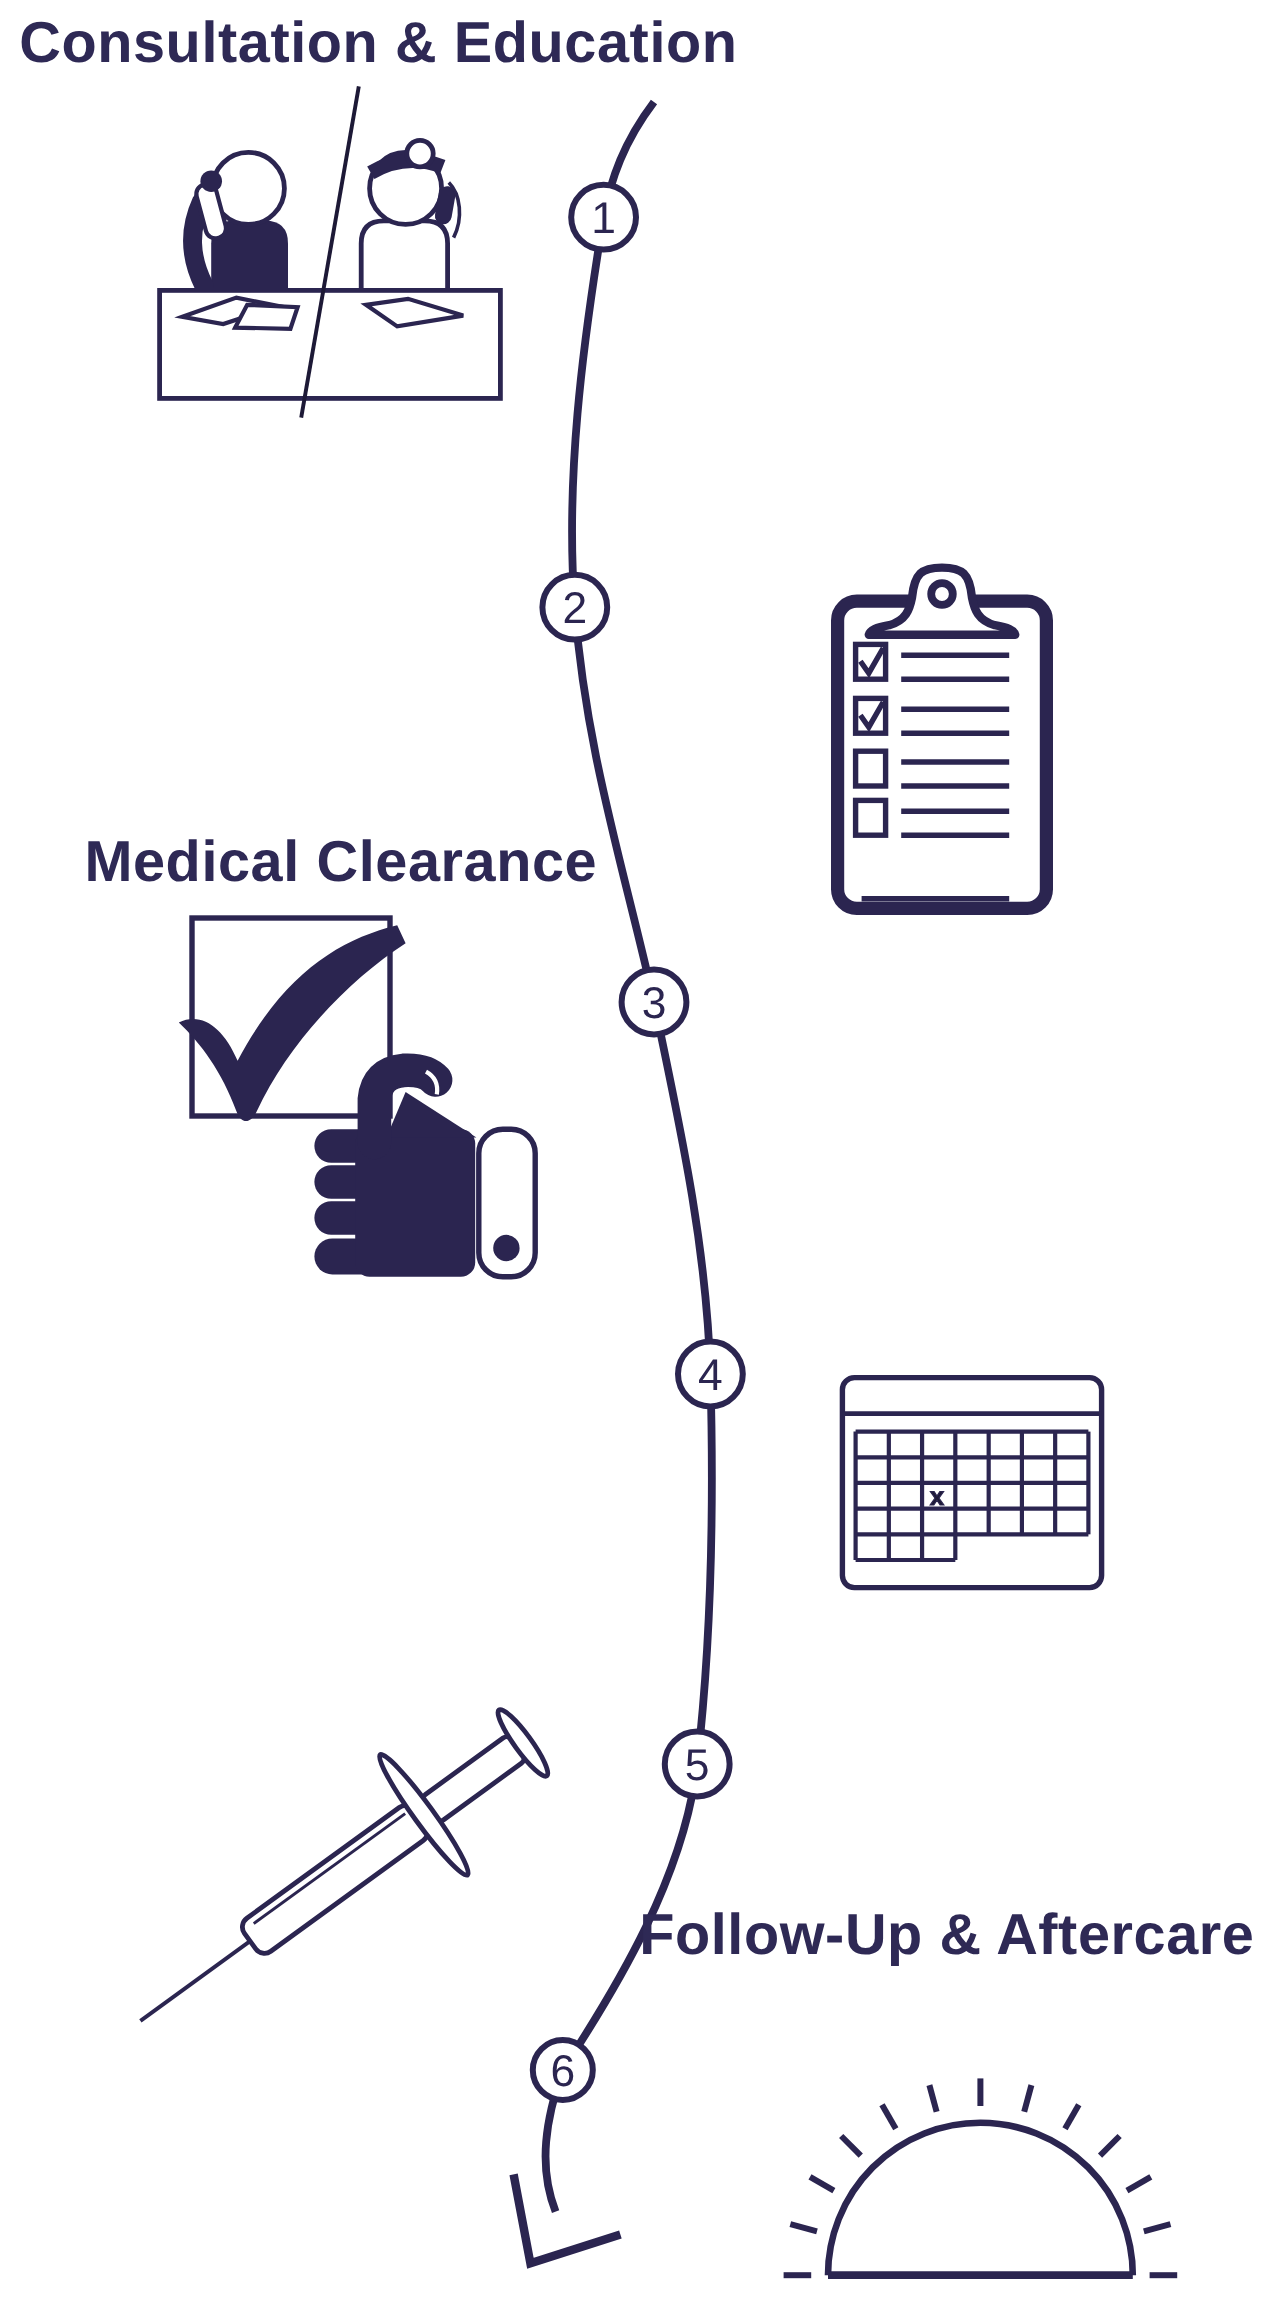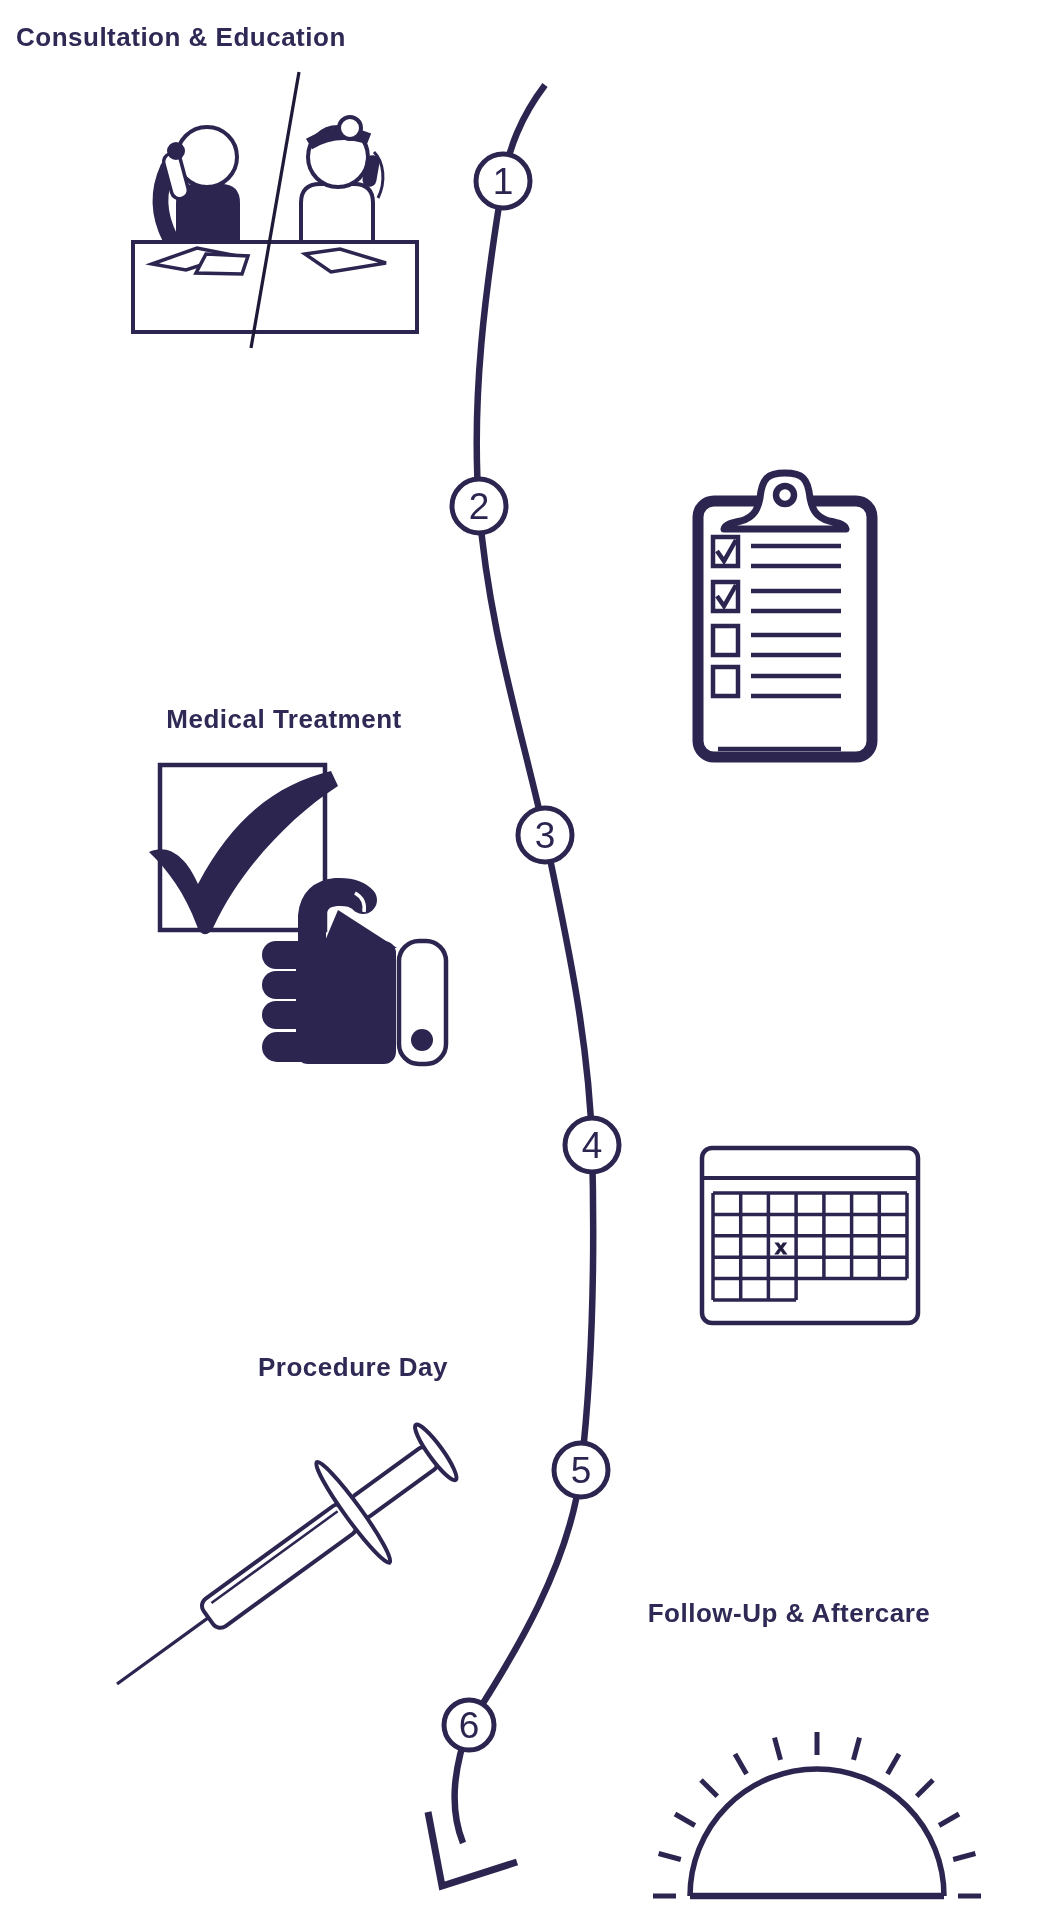--- a/index.html
+++ b/index.html
@@ -1,20 +1,20 @@
 <!DOCTYPE html>
 <html><head>
 <meta charset="utf-8">
 <style>
   html,body{margin:0;padding:0;background:#ffffff;}
   body{width:1064px;height:1926px;position:relative;overflow:hidden;
        font-family:"Liberation Sans",sans-serif;}
   .stage{position:absolute;left:0;top:0;width:1064px;height:1926px;}
   svg.layer{position:absolute;left:0;top:0;}
-  .title{position:absolute;font-weight:bold;font-size:26px;line-height:50px;
+  .title{position:absolute;font-weight:bold;font-size:48px;line-height:50px;
          color:#2e2955;letter-spacing:0.5px;white-space:nowrap;}
   .title.centered{transform:translateX(-50%);text-align:center;}
   .num{font-family:"Liberation Sans",sans-serif;font-size:37px;font-weight:400;
        fill:#2b2550;}
   .calx{font-family:"Liberation Sans",sans-serif;font-size:21px;font-weight:bold;
         fill:#1d1936;}
 </style>
 </head>
 <body>
 
@@ -201,19 +201,18 @@
     </g>
     <g>
       <circle cx="469" cy="1725" r="25" fill="#ffffff" stroke="#2b2550" stroke-width="5"></circle>
       <text class="num" x="469" y="1738" text-anchor="middle">6</text>
     </g>
   </svg>
 
   <div class="title" style="left:16px;top:12px;">Consultation &amp; Education</div>
 
 
-  <div class="title centered" style="left:284px;top:694px;">Medical Treatment</div>
-
-
-  <div class="title centered" style="left:353px;top:1342px;">Procedure Day</div>
+  <div class="title centered" style="left:284px;top:694px;">Medical Clearance</div>
+
+
 
   <div class="title centered" style="left:789px;top:1588px;">Follow-Up &amp; Aftercare</div>
 </div>
 
 </body></html>

